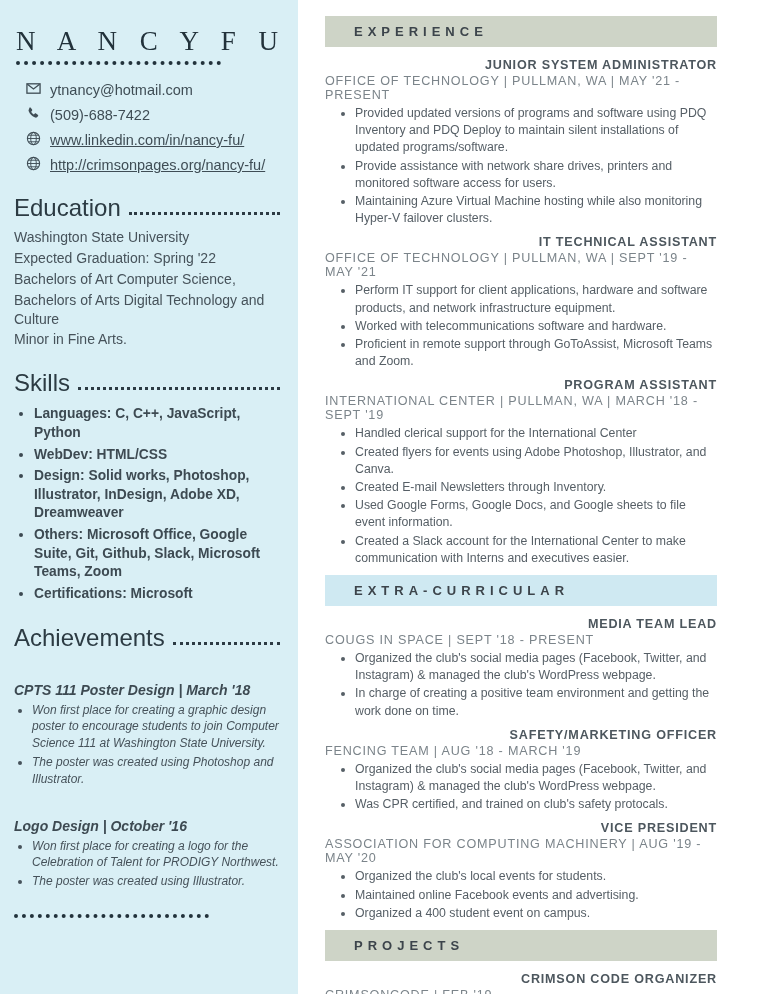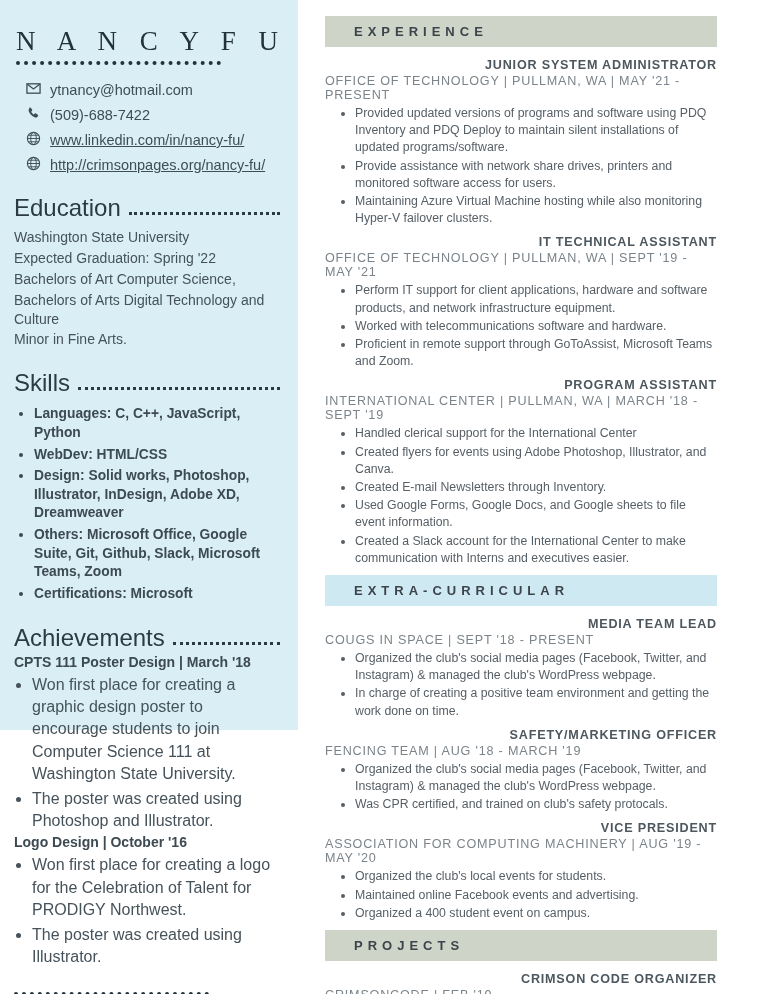--- a/index.html
+++ b/index.html
@@ -14,43 +14,43 @@
     --bullet:#565f66;
   }
   *{box-sizing:border-box;}
   html,body{margin:0;padding:0;}
   body{
     width:768px;height:994px;position:relative;overflow:hidden;
     background:#ffffff;font-family:"Liberation Sans", sans-serif;
   }
   
   .sidebar{
-    position:absolute;left:0;top:0;width:298px;height:730px;
+    position:absolute;left:0;top:0;width:298px;height:994px;
     background:var(--sidebar-bg);padding:20px 18px 0 14px;
   }
   .name{
     font-family:"Liberation Serif", serif;font-weight:400;
     font-size:27px;letter-spacing:8px;color:var(--ink);
     margin:6px 0 4px 2px;white-space:nowrap;
   }
   .name-dots{border-bottom:4px dotted var(--ink);width:205px;margin:2px 0 16px 2px;}
   .contact-row{display:flex;align-items:center;gap:9px;margin:7px 12px;font-size:14.5px;color:#3f4d55;}
   .contact-row .txt.link{text-decoration:underline;cursor:pointer;}
   .contact-row svg{flex:0 0 auto;}
   .h-row{display:flex;align-items:flex-end;gap:8px;margin-top:20px;}
   .h-text{font-size:24px;color:#2c3b43;}
   .h-dots{flex:1;border-bottom:3px dotted #2c3b43;margin-bottom:7px;}
   .edu-line{margin:2px 0;font-size:14px;color:var(--body);line-height:1.35;}
   .edu-wrap{margin-top:6px;}
   .skills-list{margin:8px 0 0 20px;padding:0;}
   .skills-list li{font-size:13.8px;font-weight:bold;color:var(--bold-ink);line-height:1.35;margin:3px 0;}
-  .ach-entry{margin-top:2px;}
+  .ach-entry{margin-top:30px;font-style:italic;}
   .ach-title{font-weight:bold;font-size:14px;color:var(--bold-ink);margin:0 0 4px;}
   .ach-list{margin:2px 0 0 18px;padding:0;}
-  .ach-list li{font-size:16px;color:var(--body);line-height:1.4;margin:2px 0;}
+  .ach-list li{font-size:12px;color:var(--body);line-height:1.4;margin:2px 0;}
   .bottom-dots{border-bottom:4px dotted var(--ink);width:195px;margin-top:24px;}
   
   .main{position:absolute;left:325px;top:10px;width:392px;}
   .bar{
     padding:8px 29px;font-size:13px;font-weight:bold;letter-spacing:5px;
     color:#3c444b;margin:6px 0 11px;
   }
   .bar.sage{background:var(--bar-sage);}
   .bar.blue{background:var(--bar-blue);}
   .entry{margin-bottom:6px;}

